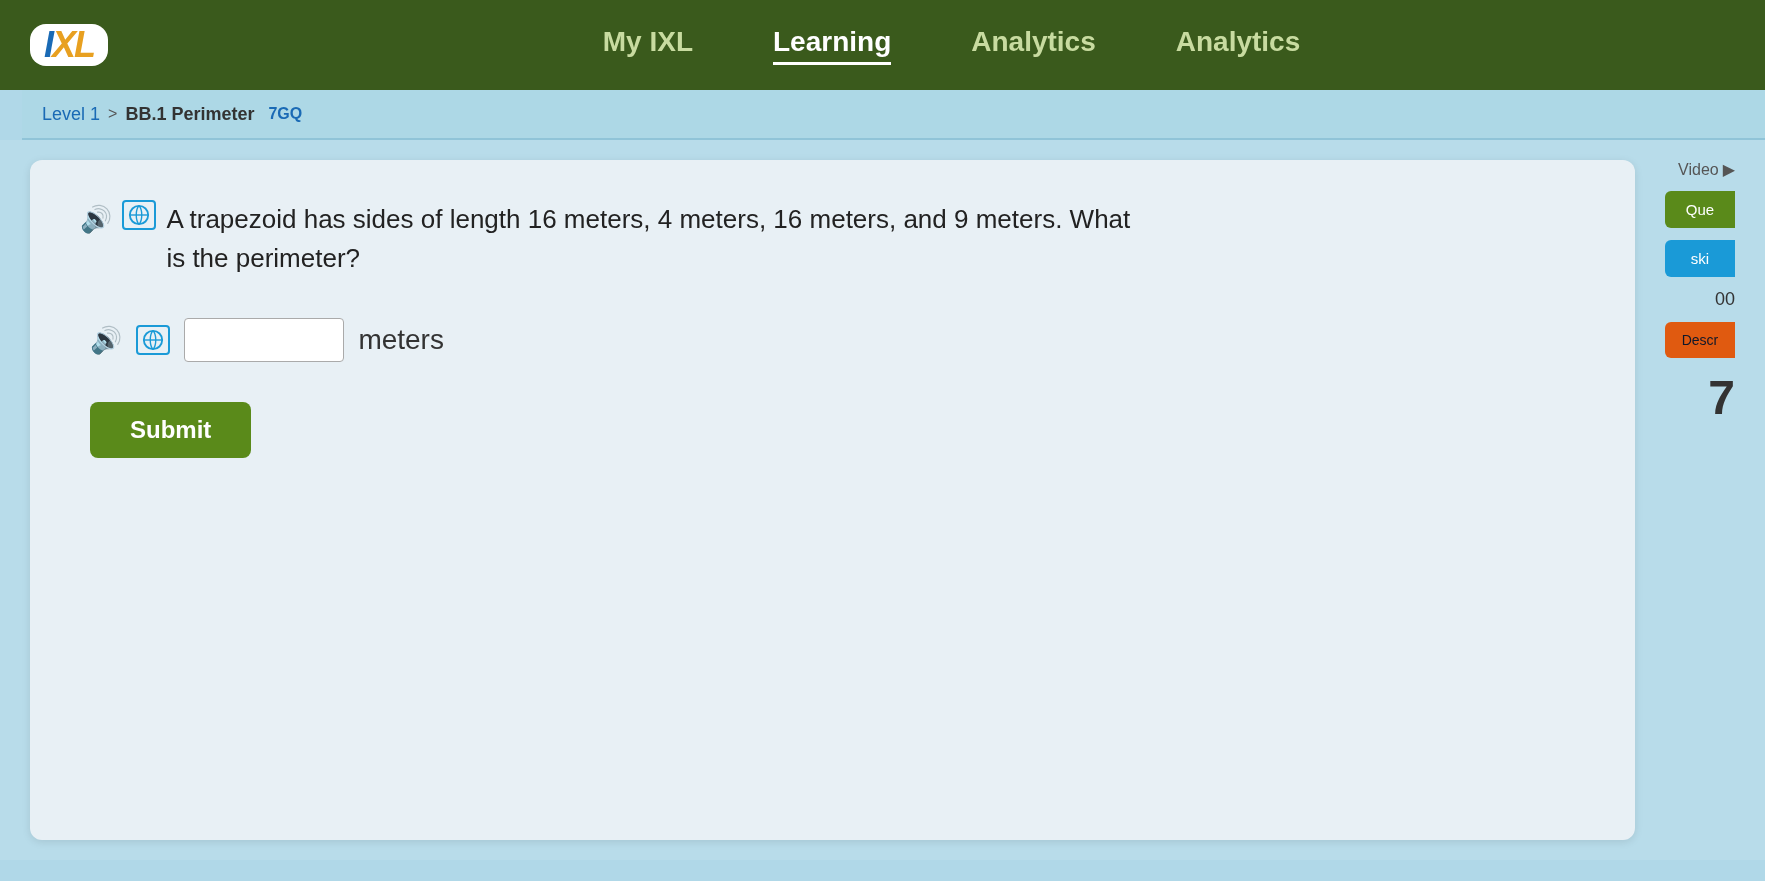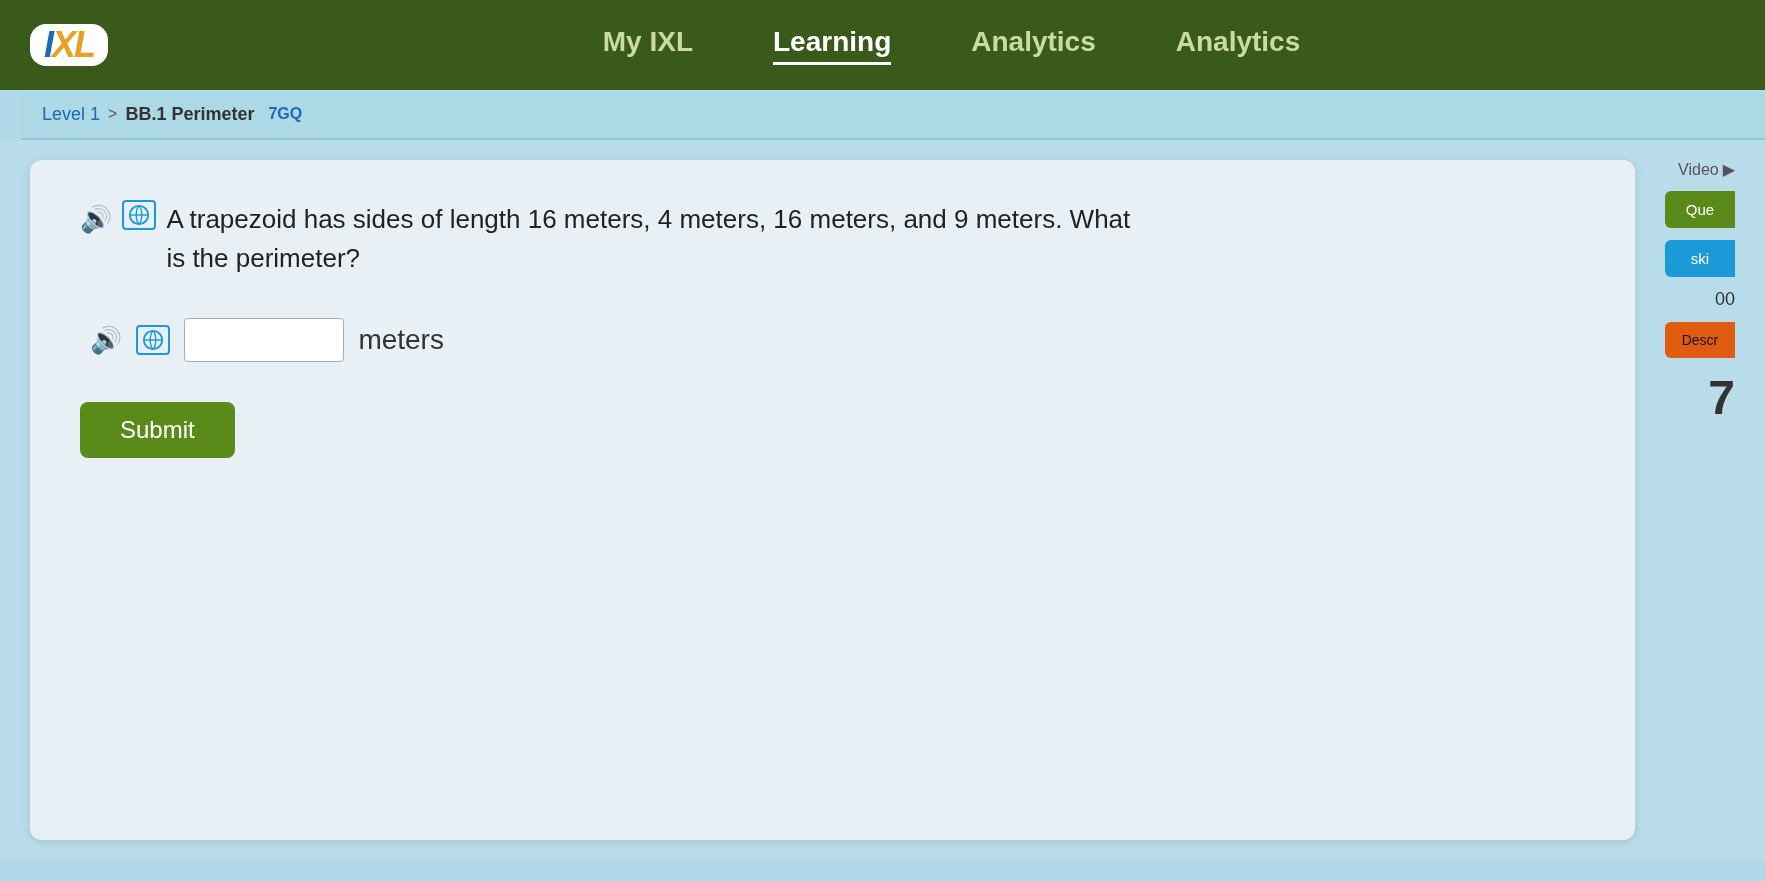--- a/index.html
+++ b/index.html
@@ -175,23 +175,23 @@
       color: #333;
     }
 
     .submit-btn {
       background: #5a8a1a;
       color: #fff;
       border: none;
       border-radius: 8px;
       padding: 14px 40px;
       font-size: 24px;
-      font-weight: 400;
-      cursor: pointer;
-      margin-left: 0;
+      font-weight: 700;
+      cursor: pointer;
+      margin-left: 10px;
     }
 
     
     .right-sidebar {
       width: 80px;
       display: flex;
       flex-direction: column;
       gap: 12px;
       align-items: flex-end;
     }

